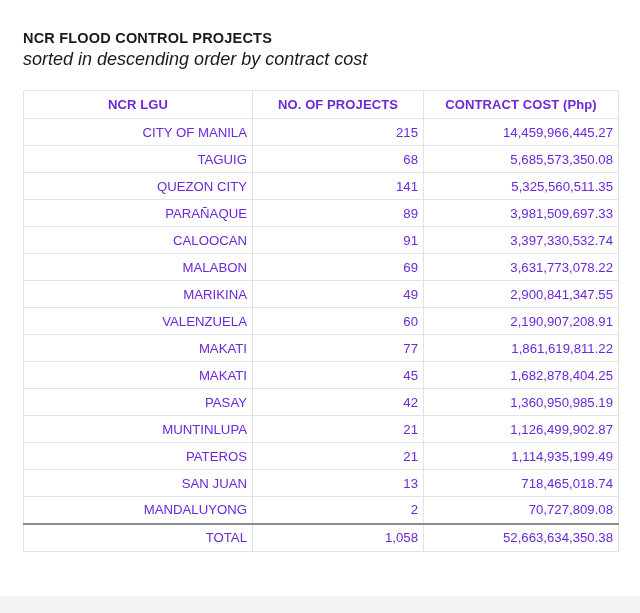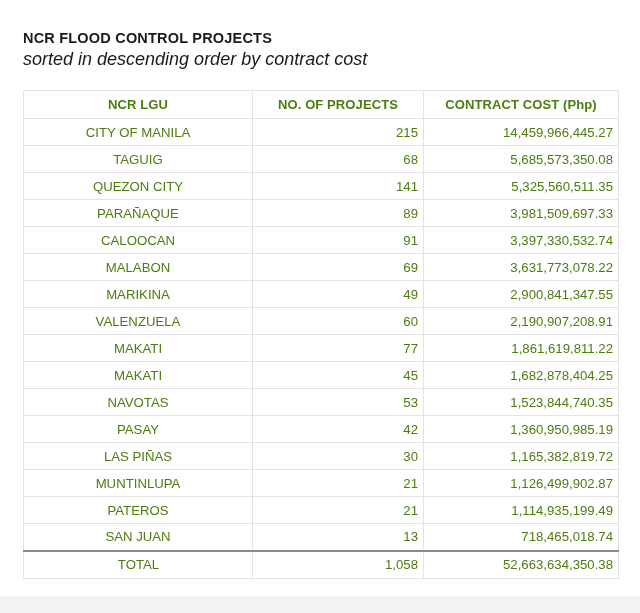--- a/index.html
+++ b/index.html
@@ -62,37 +62,37 @@
     background: #ffffff;
   }
   table.data-table col.c-lgu   { width: 229px; }
   table.data-table col.c-proj  { width: 171px; }
   table.data-table col.c-cost  { width: 195px; }
 
   table.data-table th,
   table.data-table td {
     border: 1px solid #e3e3e3;
     font-size: 13.2px;
-    color: #4d7c0f;
+    color: #6d28d9;
     box-sizing: border-box;
     height: 27px;
     padding: 0 5px;
     vertical-align: middle;
     white-space: nowrap;
     overflow: hidden;
   }
   table.data-table thead th {
     font-weight: bold;
     text-align: center;
     height: 28px;
     font-size: 13px;
     letter-spacing: 0.1px;
   }
   td.cell-lgu {
-    text-align: center;
+    text-align: right;
     padding-left: 6px;
   }
   td.cell-num,
   td.cell-cost {
     text-align: right;
     padding-right: 5px;
   }
   tr.total-row td {
     font-weight: normal;
     border-top: 2px solid #8c8c8c;
@@ -170,48 +170,43 @@
               <td class="cell-lgu">MAKATI</td>
               <td class="cell-num">77</td>
               <td class="cell-cost">1,861,619,811.22</td>
             </tr>
             <tr>
               <td class="cell-lgu">MAKATI</td>
               <td class="cell-num">45</td>
               <td class="cell-cost">1,682,878,404.25</td>
             </tr>
             <tr>
-              <td class="cell-lgu">NAVOTAS</td>
-              <td class="cell-num">53</td>
-              <td class="cell-cost">1,523,844,740.35</td>
-            </tr>
-            <tr>
               <td class="cell-lgu">PASAY</td>
               <td class="cell-num">42</td>
               <td class="cell-cost">1,360,950,985.19</td>
             </tr>
             <tr>
-              <td class="cell-lgu">LAS PIÑAS</td>
-              <td class="cell-num">30</td>
-              <td class="cell-cost">1,165,382,819.72</td>
-            </tr>
-            <tr>
               <td class="cell-lgu">MUNTINLUPA</td>
               <td class="cell-num">21</td>
               <td class="cell-cost">1,126,499,902.87</td>
             </tr>
             <tr>
               <td class="cell-lgu">PATEROS</td>
               <td class="cell-num">21</td>
               <td class="cell-cost">1,114,935,199.49</td>
             </tr>
             <tr>
               <td class="cell-lgu">SAN JUAN</td>
               <td class="cell-num">13</td>
               <td class="cell-cost">718,465,018.74</td>
+            </tr>
+            <tr>
+              <td class="cell-lgu">MANDALUYONG</td>
+              <td class="cell-num">2</td>
+              <td class="cell-cost">70,727,809.08</td>
             </tr>
           </tbody>
         <tfoot>
           <tr class="total-row">
             <td class="cell-lgu">TOTAL</td>
             <td class="cell-num">1,058</td>
             <td class="cell-cost">52,663,634,350.38</td>
           </tr>
         </tfoot>
       </table>

